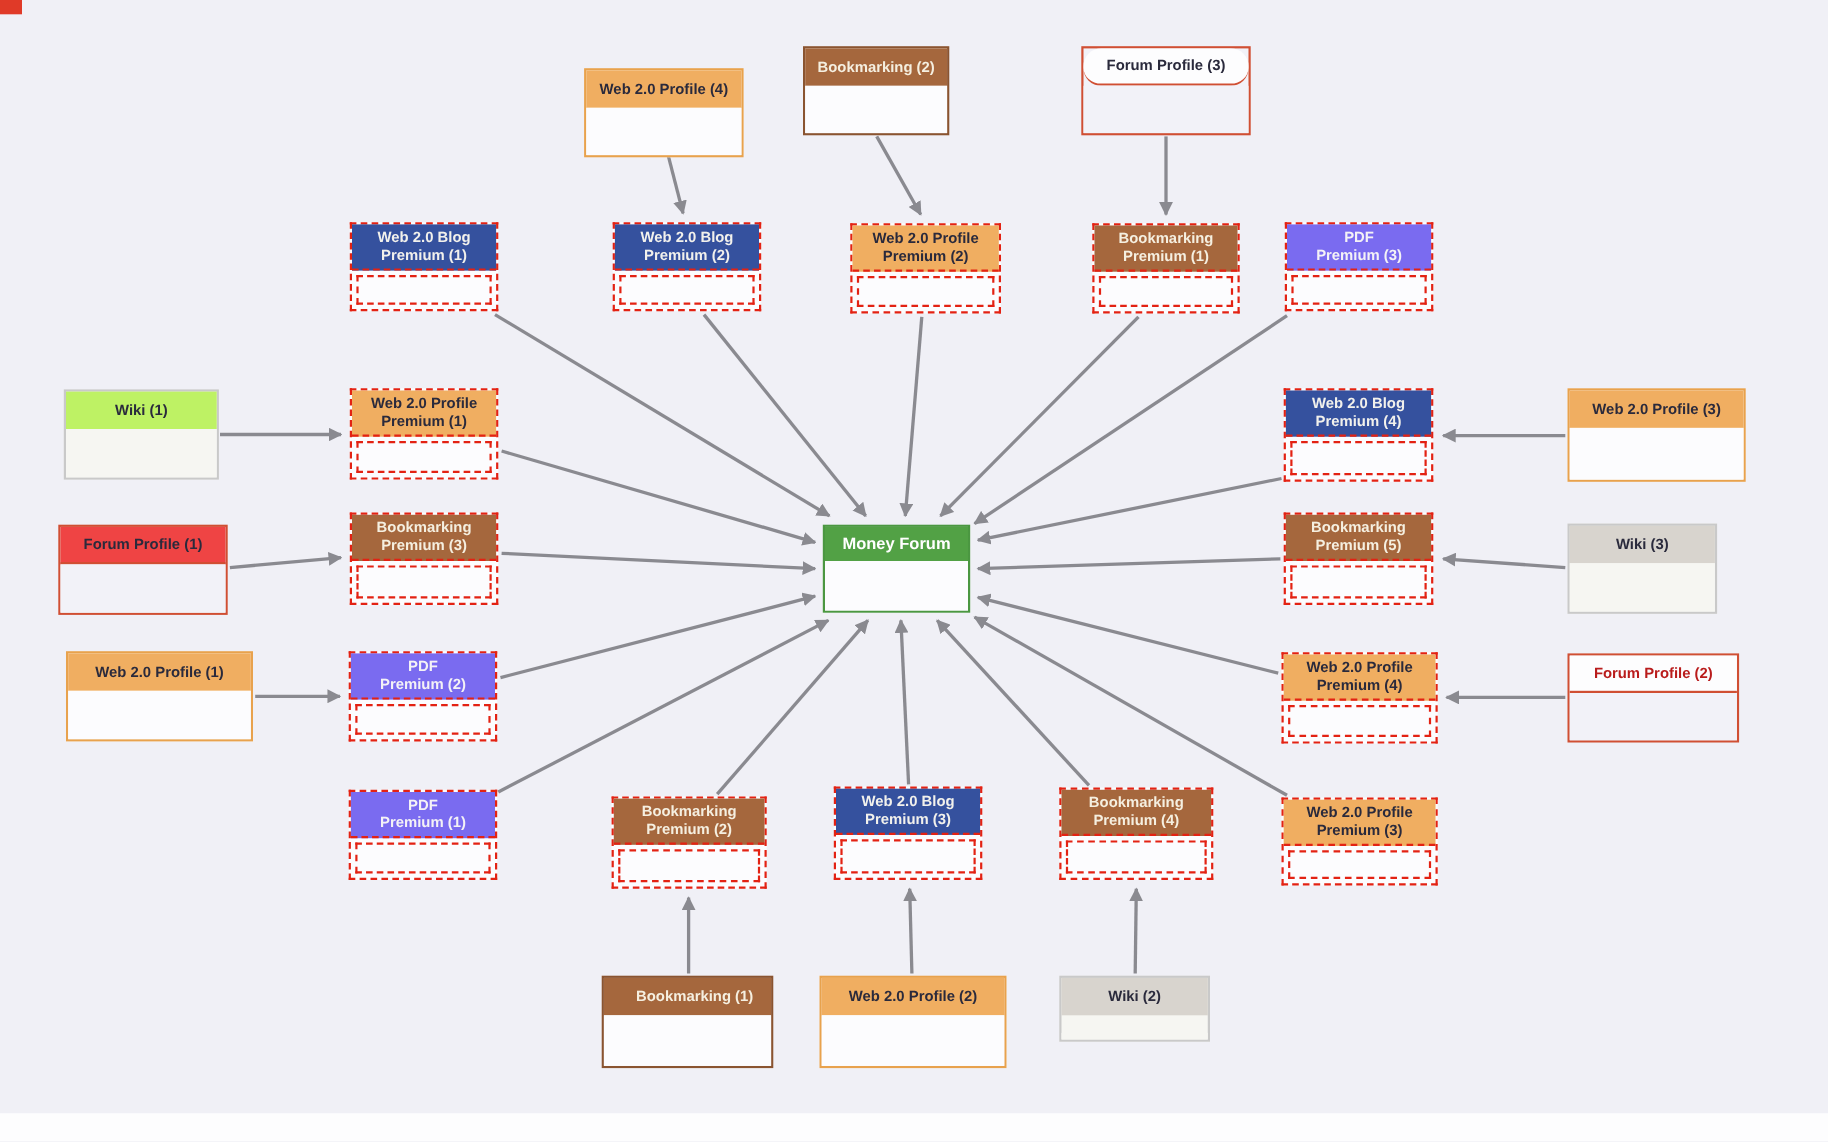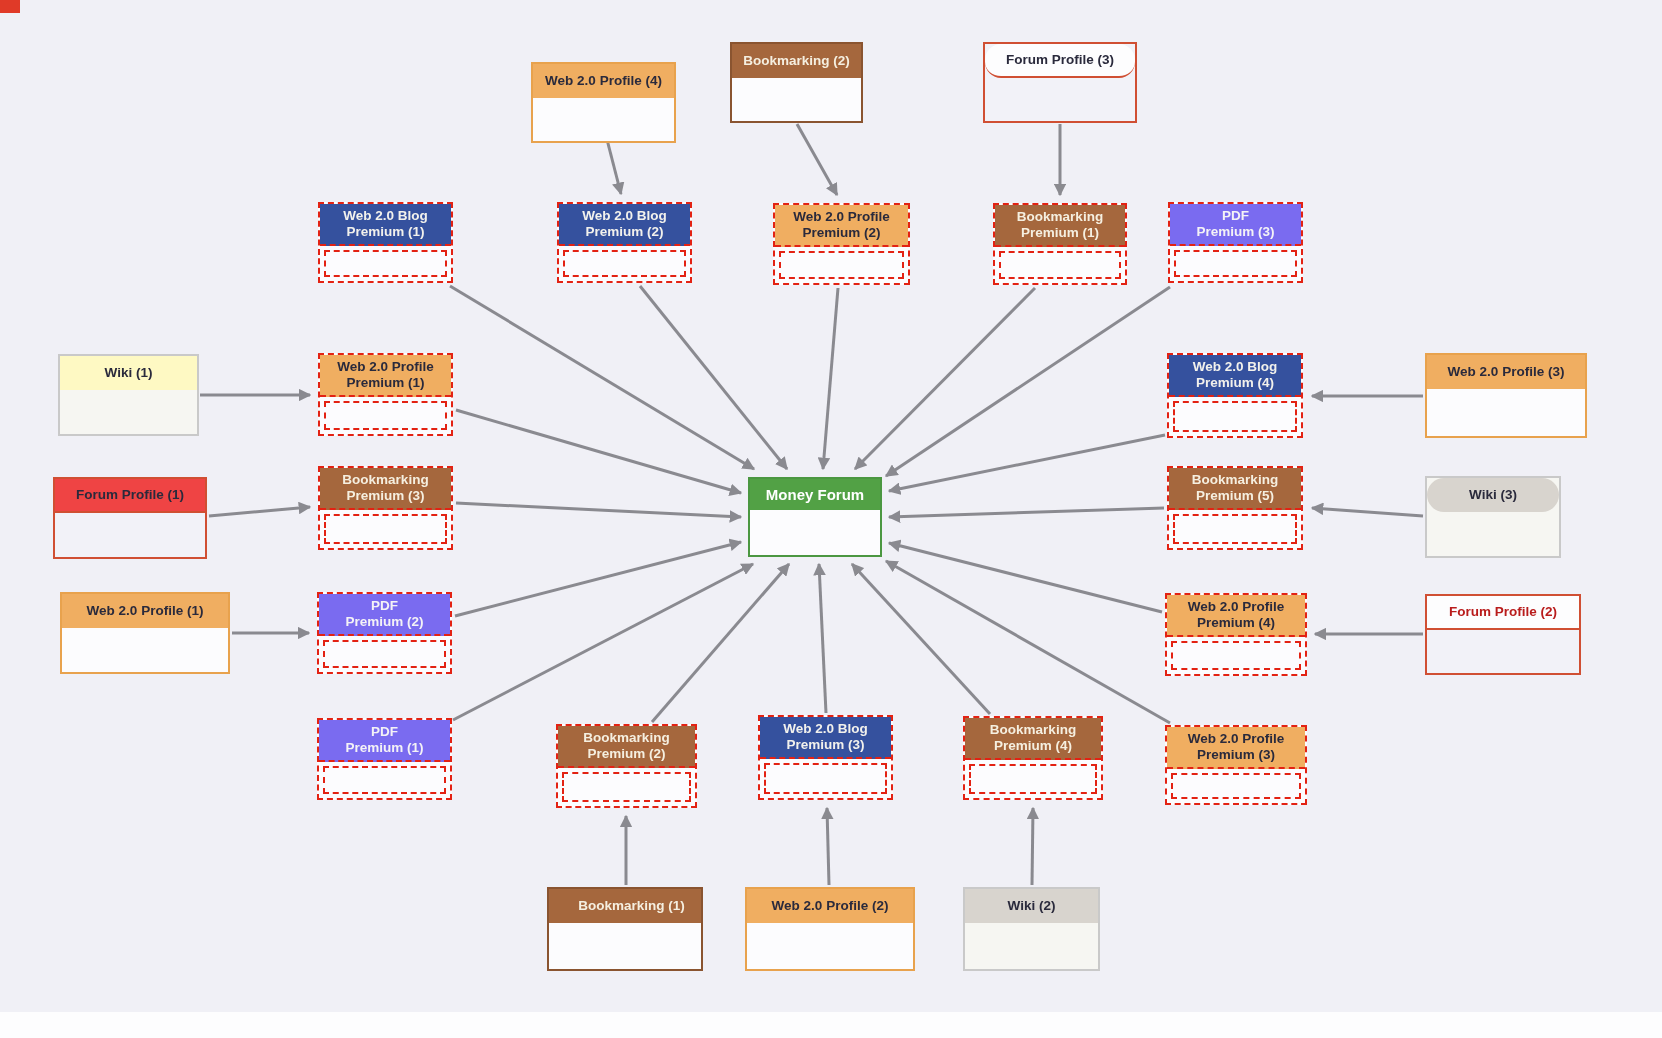--- a/index.html
+++ b/index.html
@@ -72,52 +72,52 @@
       </div>
       <div class="node solid" style="left: 730px; top: 42px; width: 133px; height: 81px; background: rgb(252, 252, 254); border-color: rgb(138, 84, 48);">
         <div class="hd" style="background: rgb(165, 103, 61); color: rgb(245, 239, 224);">Bookmarking (2)</div>
         <div class="bd" style="background: rgb(252, 252, 254);"></div>
       </div>
       <div class="node solid" style="left: 983px; top: 42px; width: 154px; height: 81px; background: rgb(242, 242, 248); border-color: rgb(208, 79, 51);">
         <div class="hd" style="background: rgb(253, 253, 254); color: rgb(42, 42, 60); border-bottom: 2px solid rgb(208, 79, 51); border-radius: 16px;">Forum Profile (3)</div>
         <div class="bd" style="background: rgb(242, 242, 248);"></div>
       </div>
       <div class="node solid" style="left: 58px; top: 354px; width: 141px; height: 82px; background: rgb(246, 246, 242); border-color: rgb(201, 201, 201);">
-        <div class="hd" style="background: #fef9c3; color: rgb(42, 42, 60);">Wiki (1)</div>
+        <div class="hd" style="background: #bef264; color: rgb(42, 42, 60);">Wiki (1)</div>
         <div class="bd" style="background: rgb(246, 246, 242);"></div>
       </div>
       <div class="node solid" style="left: 1425px; top: 353px; width: 162px; height: 85px; background: rgb(252, 252, 254); border-color: rgb(232, 162, 77);">
         <div class="hd" style="background: rgb(240, 174, 97); color: rgb(42, 42, 60);">Web 2.0 Profile (3)</div>
         <div class="bd" style="background: rgb(252, 252, 254);"></div>
       </div>
       <div class="node solid" style="left: 53px; top: 477px; width: 154px; height: 82px; background: rgb(242, 242, 248); border-color: rgb(208, 79, 51);">
         <div class="hd" style="background: #ef4444; color: rgb(42, 42, 60); border-bottom: 2px solid rgb(208, 79, 51);">Forum Profile (1)</div>
         <div class="bd" style="background: rgb(242, 242, 248);"></div>
       </div>
       <div class="node solid" style="left: 1425px; top: 476px; width: 136px; height: 82px; background: rgb(246, 246, 242); border-color: rgb(201, 201, 201);">
-        <div class="hd" style="background: rgb(216, 212, 206); color: rgb(42, 42, 60); border-radius: 17px;">Wiki (3)</div>
+        <div class="hd" style="background: rgb(216, 212, 206); color: rgb(42, 42, 60);">Wiki (3)</div>
         <div class="bd" style="background: rgb(246, 246, 242);"></div>
       </div>
       <div class="node solid" style="left: 60px; top: 592px; width: 170px; height: 82px; background: rgb(252, 252, 254); border-color: rgb(232, 162, 77);">
         <div class="hd" style="background: rgb(240, 174, 97); color: rgb(42, 42, 60);">Web 2.0 Profile (1)</div>
         <div class="bd" style="background: rgb(252, 252, 254);"></div>
       </div>
       <div class="node solid" style="left: 1425px; top: 594px; width: 156px; height: 81px; background: rgb(242, 242, 248); border-color: rgb(208, 79, 51);">
         <div class="hd" style="background: rgb(253, 253, 254); color: #b91c1c; border-bottom: 2px solid rgb(208, 79, 51);">Forum Profile (2)</div>
         <div class="bd" style="background: rgb(242, 242, 248);"></div>
       </div>
       <div class="node solid" style="left: 547px; top: 887px; width: 156px; height: 84px; background: rgb(252, 252, 254); border-color: rgb(138, 84, 48);">
         <div class="hd" style="background: rgb(165, 103, 61); color: rgb(245, 239, 224); padding-left: 13px;">Bookmarking (1)</div>
         <div class="bd" style="background: rgb(252, 252, 254);"></div>
       </div>
       <div class="node solid" style="left: 745px; top: 887px; width: 170px; height: 84px; background: rgb(252, 252, 254); border-color: rgb(232, 162, 77);">
         <div class="hd" style="background: rgb(240, 174, 97); color: rgb(42, 42, 60);">Web 2.0 Profile (2)</div>
         <div class="bd" style="background: rgb(252, 252, 254);"></div>
       </div>
-      <div class="node solid" style="left: 963px; top: 887px; width: 137px; height: 84px; background: rgb(246, 246, 242); border-color: rgb(201, 201, 201); gap: 16px;">
+      <div class="node solid" style="left: 963px; top: 887px; width: 137px; height: 60px; background: rgb(246, 246, 242); border-color: rgb(201, 201, 201); gap: 16px;">
         <div class="hd" style="background: rgb(216, 212, 206); color: rgb(42, 42, 60);">Wiki (2)</div>
         <div class="bd" style="background: rgb(246, 246, 242);"></div>
       </div>
       <div class="node premium" style="left: 318px; top: 202px; width: 135px; height: 81px; background: rgb(252, 252, 254);">
         <div class="hd" style="background: rgb(53, 81, 158); color: rgb(242, 241, 236);">Web 2.0 Blog
 Premium (1)</div>
         <div class="bd" style="background: rgb(252, 252, 254);"></div>
       </div>
       <div class="node premium" style="left: 557px; top: 202px; width: 135px; height: 81px; background: rgb(252, 252, 254);">
         <div class="hd" style="background: rgb(53, 81, 158); color: rgb(242, 241, 236);">Web 2.0 Blog

